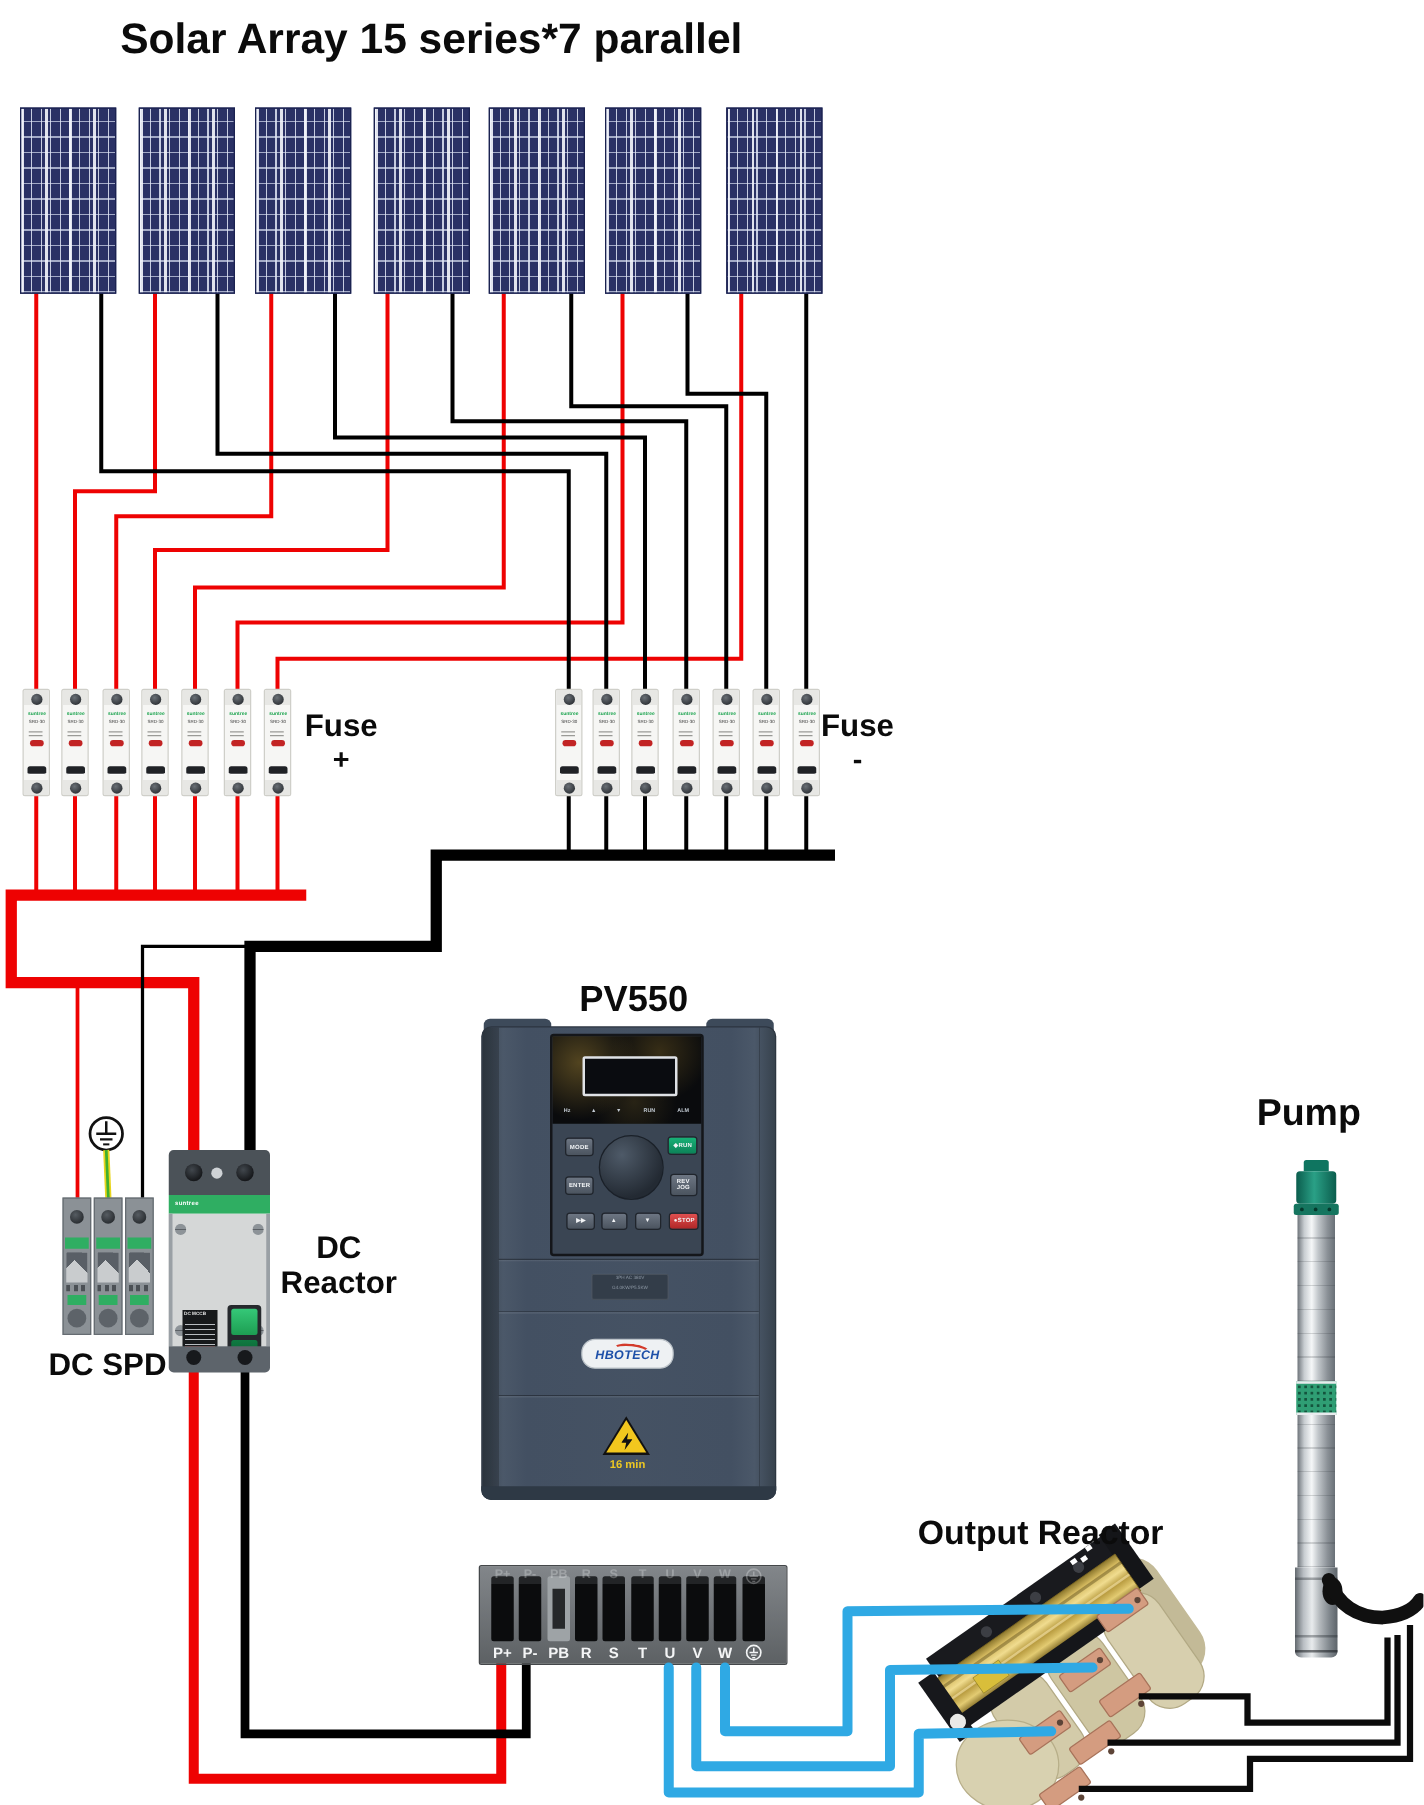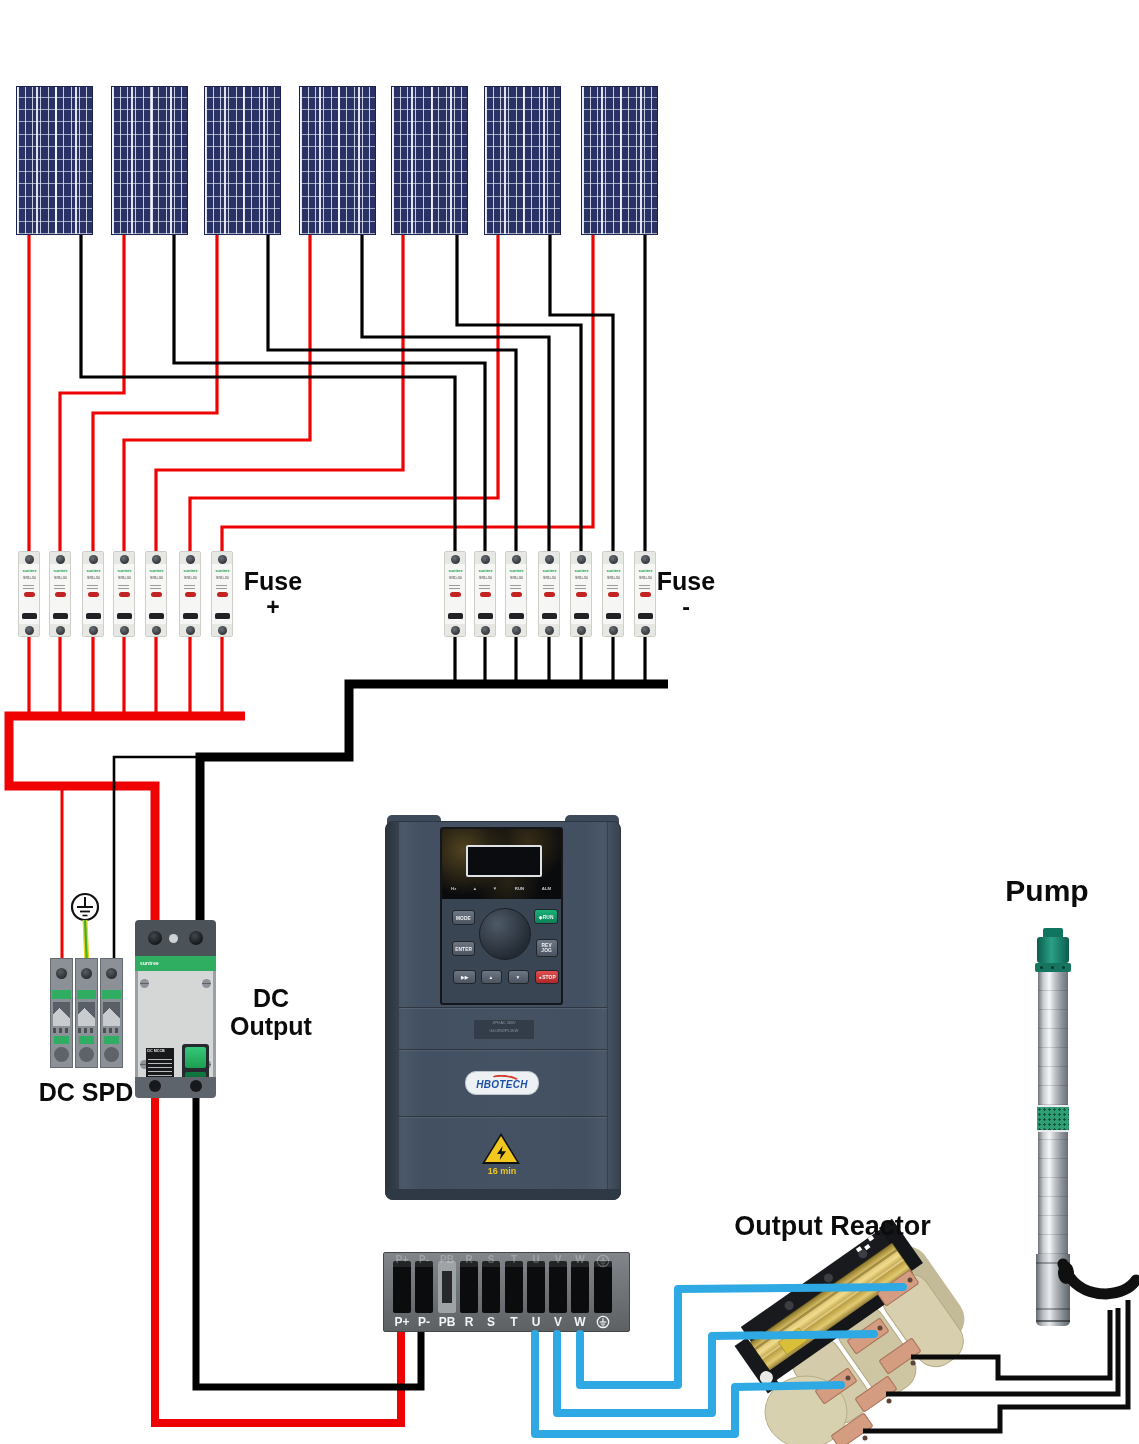--- a/index.html
+++ b/index.html
@@ -211,36 +211,38 @@
       <line x1="82.5" y1="915.5" x2="87.5" y2="915.5" stroke="#111" stroke-width="1.6"></line>
     </g>
     <g fill="none">
       <polyline points="85,920 87,966" stroke="#e8d51e" stroke-width="5"></polyline>
       <polyline points="85,920 87,966" stroke="#3faf2e" stroke-width="2.2"></polyline>
     </g>
     <polyline stroke="#ee0202" stroke-width="8" fill="none" points="155,1092 155,1423 401,1423 401,1300"></polyline>
     <polyline stroke="#000000" stroke-width="7" fill="none" points="196,1092 196,1387 421,1387 421,1300"></polyline>
   </svg>
 
+  <div class="lbl" style="left:55px;top:12px;width:580px;font-size:34px;">Solar Array 15 series*7 parallel</div>
 
   <div class="lbl" style="left:240px;top:567px;width:66px;font-size:25px;">
     <div>Fuse</div>
       <div style="font-size:23px;">+</div>
   </div>
   <div class="lbl" style="left:653px;top:567px;width:66px;font-size:25px;">
     <div>Fuse</div>
       <div style="font-size:23px;">-</div>
   </div>
 
   <div class="lbl" style="left:377px;top:784px;width:260px;font-size:29px;">
+    <div>PV550</div>
   </div>
 
   <div class="lbl" style="left:213px;top:984px;width:116px;font-size:25px;">
     <div>DC</div>
-      <div>Output</div>
+      <div>Reactor</div>
   </div>
 
   <div class="lbl" style="left:34px;top:1078px;width:104px;font-size:25px;">DC SPD</div>
 
   <div class="lbl" style="left:720px;top:1211px;width:225px;font-size:27px;">Output Reactor</div>
 
   <div class="lbl" style="left:973px;top:874px;width:148px;font-size:30px;">Pump</div>
 
   <div id="panels">
       <div class="panel" style="left: 16px;"></div>

